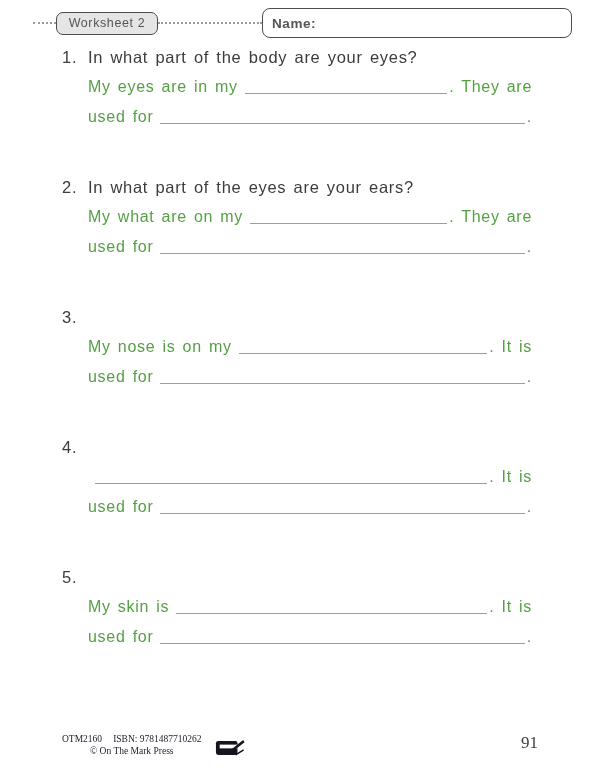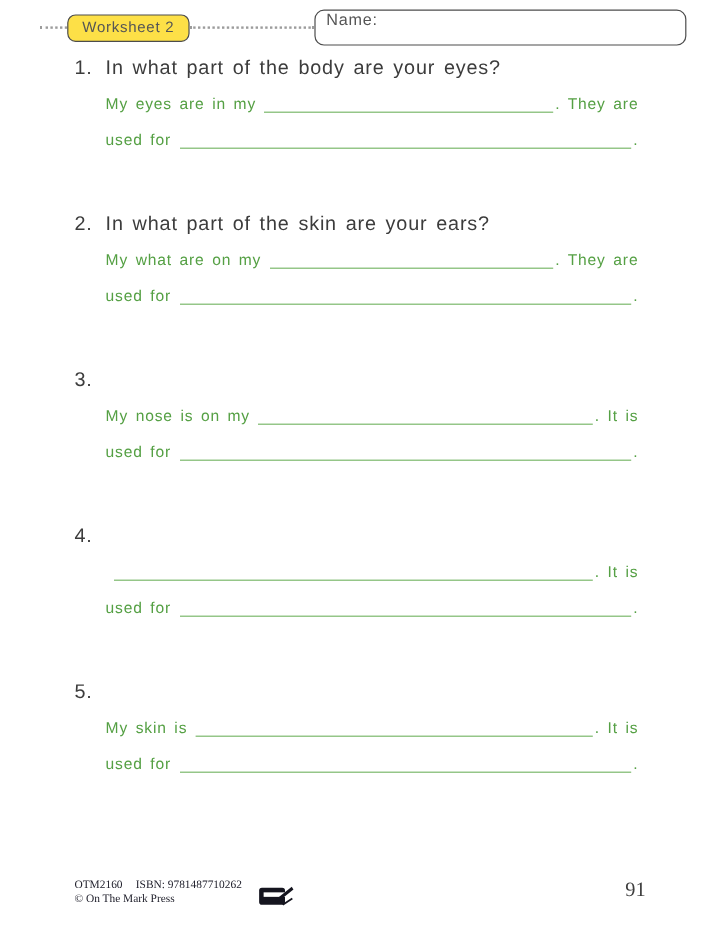--- a/index.html
+++ b/index.html
@@ -21,57 +21,57 @@
     display:flex;align-items:center;
   }
   .dots{height:0;border-top:2px dotted #9c9c9c;}
   .dots.d1{width:24px;}
   .dots.d2{width:110px;}
   .dots.d3{flex:1 1 auto;}
   .ws-box{
     border:1.6px solid #4d4d4d;border-radius:7px;
     padding:3px 12px 4px;
     font-size:12.5px;letter-spacing:.6px;color:#555;
-    white-space:nowrap;background:#fde047;
+    white-space:nowrap;background:#e5e5e5;
   }
   .name-box{
     border:1.6px solid #4d4d4d;border-radius:8px;
     width:328px;height:30px;
-    display:flex;padding-left:9px;
-    font-size:13.5px;letter-spacing:.6px;color:#555;background:#fff;
+    display:flex;align-items:center;padding-left:9px;
+    font-size:13.5px;letter-spacing:.6px;color:#555;background:#fff;font-weight:bold;
   }
 
   
   .main{position:absolute;top:46px;left:62px;right:68px;}
   .question{margin-bottom:48px;}
   .q-row{
     display:flex;align-items:baseline;
     font-size:16.5px;line-height:22px;color:var(--ink,#3c3c3c);
     letter-spacing:.7px;word-spacing:2px;
   }
   .q-num{flex:0 0 26px;}
   .q-text{white-space:nowrap;text-align:right;}
   .a-row{
     display:flex;align-items:baseline;
     margin-left:26px;margin-top:8px;
-    font-size:13px;line-height:22px;
+    font-size:16px;line-height:22px;
     color:var(--green-text,#55a044);
     letter-spacing:.7px;word-spacing:2px;
   }
   .a-prefix,.a-suffix{white-space:nowrap;}
   .blank{
     flex:1 1 auto;min-width:40px;height:0;
     border-bottom:1.5px solid var(--green-line,#7cb86b);
     align-self:flex-end;margin:0 2px 4px 7px;
   }
 
   
   .footer{
     position:absolute;left:62px;right:62px;bottom:15px;
-    display:flex;align-items:flex-start;
+    display:flex;align-items:flex-start;text-align:center;
   }
   .credits{
     font-family:"Liberation Serif", serif;
     font-size:9.5px;line-height:12px;color:#1c1c28;white-space:nowrap;
   }
   .credits .isbn{margin-left:11px;}
   .logo{margin-left:13px;margin-top:3px;}
   .page-num{
     margin-left:auto;
     font-family:"Liberation Serif", serif;
@@ -108,21 +108,21 @@
     <div class="a-row">
       <span class="a-prefix">used for</span>
       <span class="blank"></span>
       <span class="a-suffix">.</span>
     </div>
   </div>
 
   <div class="question">
     <div class="q-row">
       <span class="q-num">2.</span>
-      <span class="q-text">In what part of the skin are your ears?</span>
+      <span class="q-text">In what part of the eyes are your ears?</span>
     </div>
     <div class="a-row">
       <span class="a-prefix">My what are on my</span>
       <span class="blank"></span>
       <span class="a-suffix">. They are</span>
     </div>
     <div class="a-row">
       <span class="a-prefix">used for</span>
       <span class="blank"></span>
       <span class="a-suffix">.</span>

